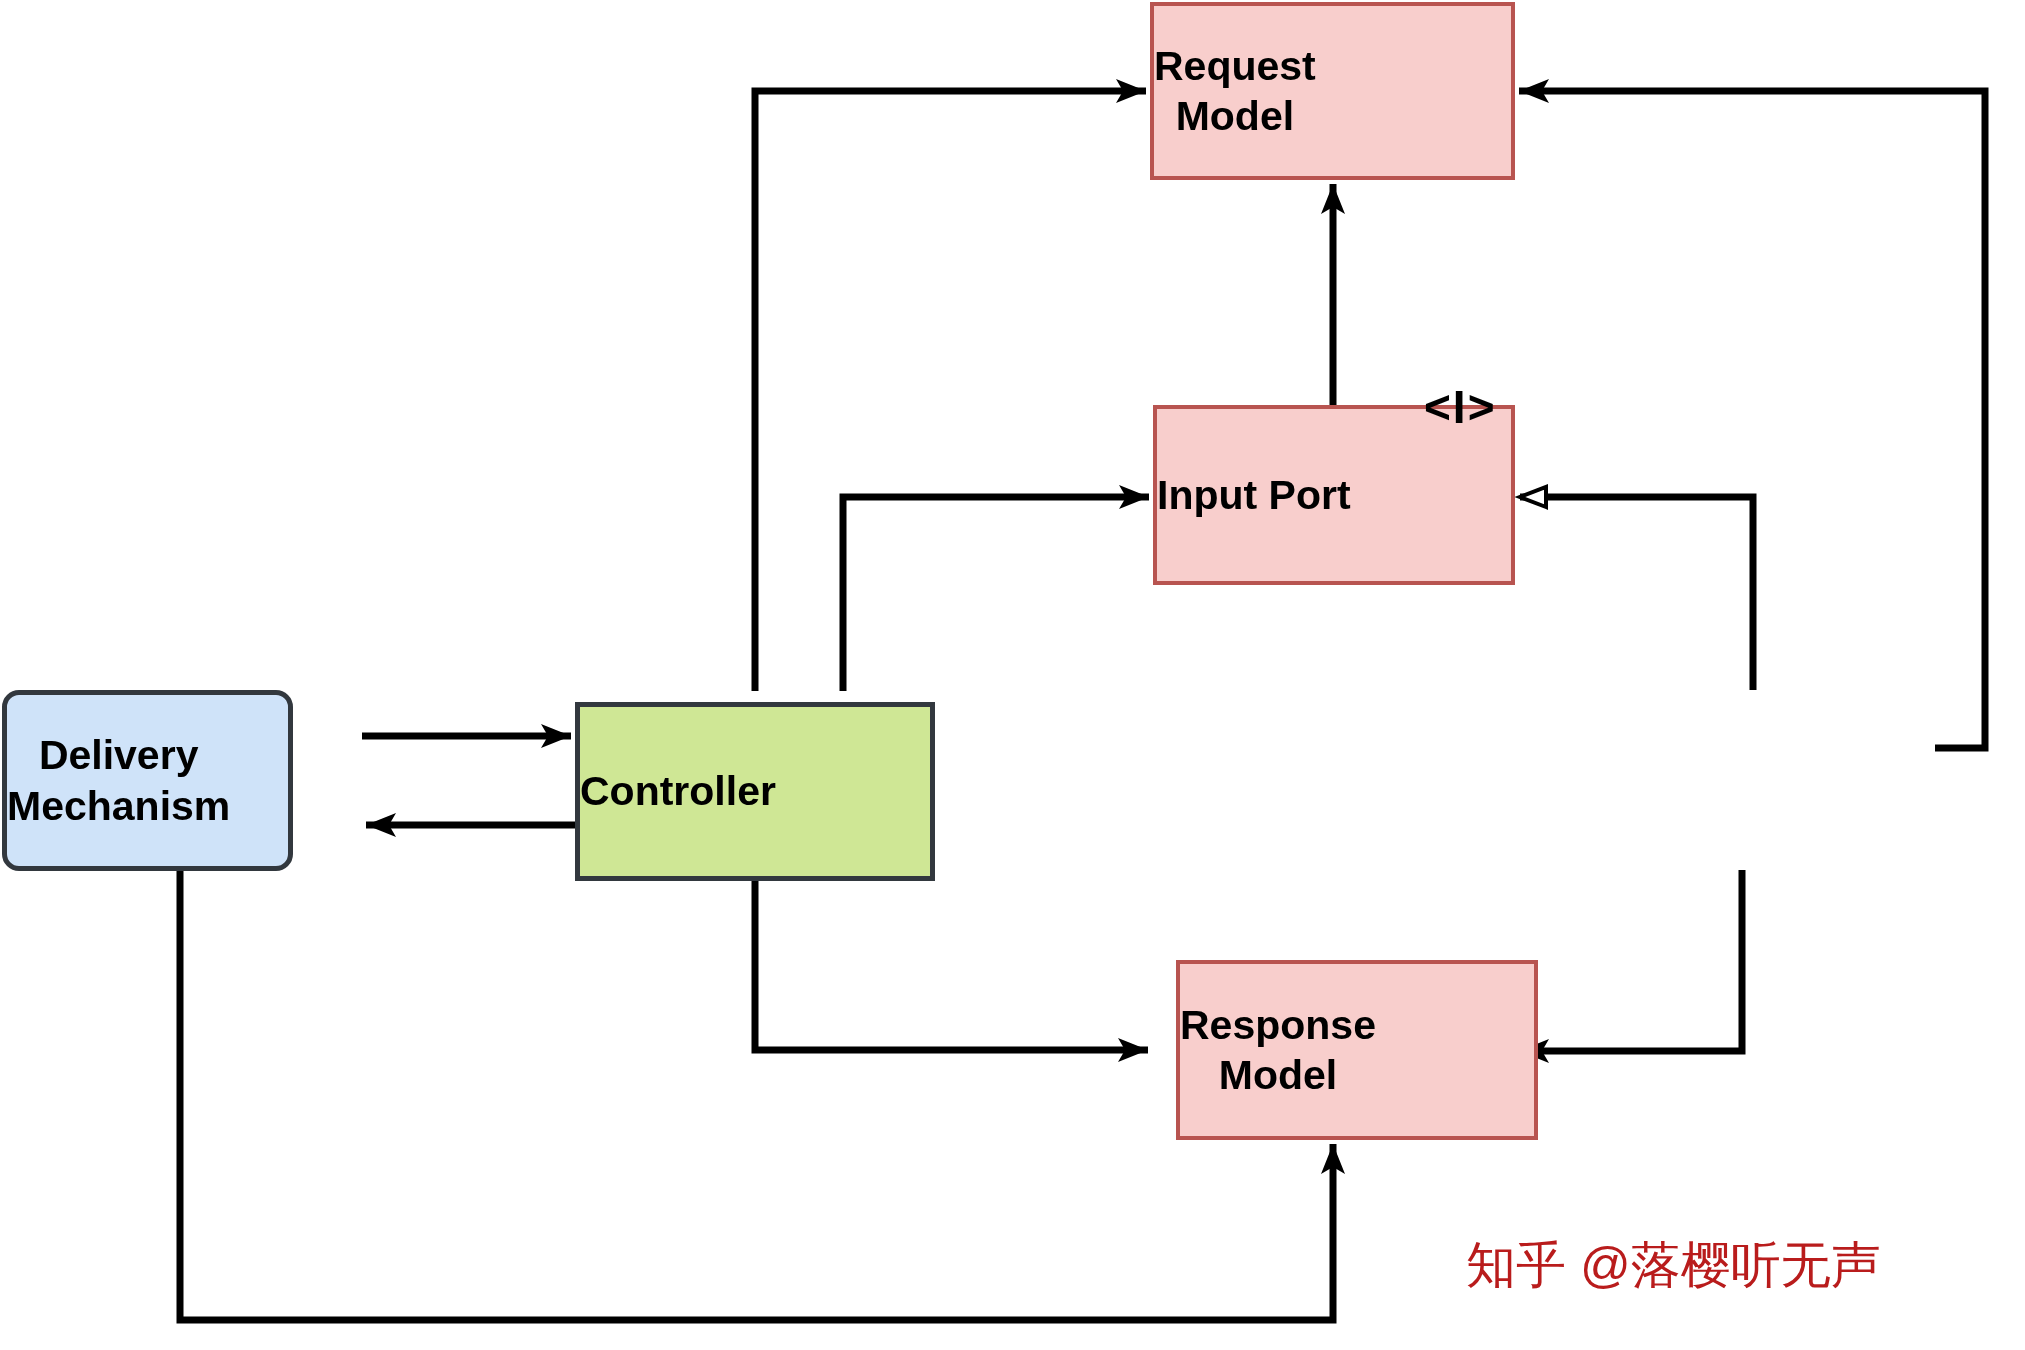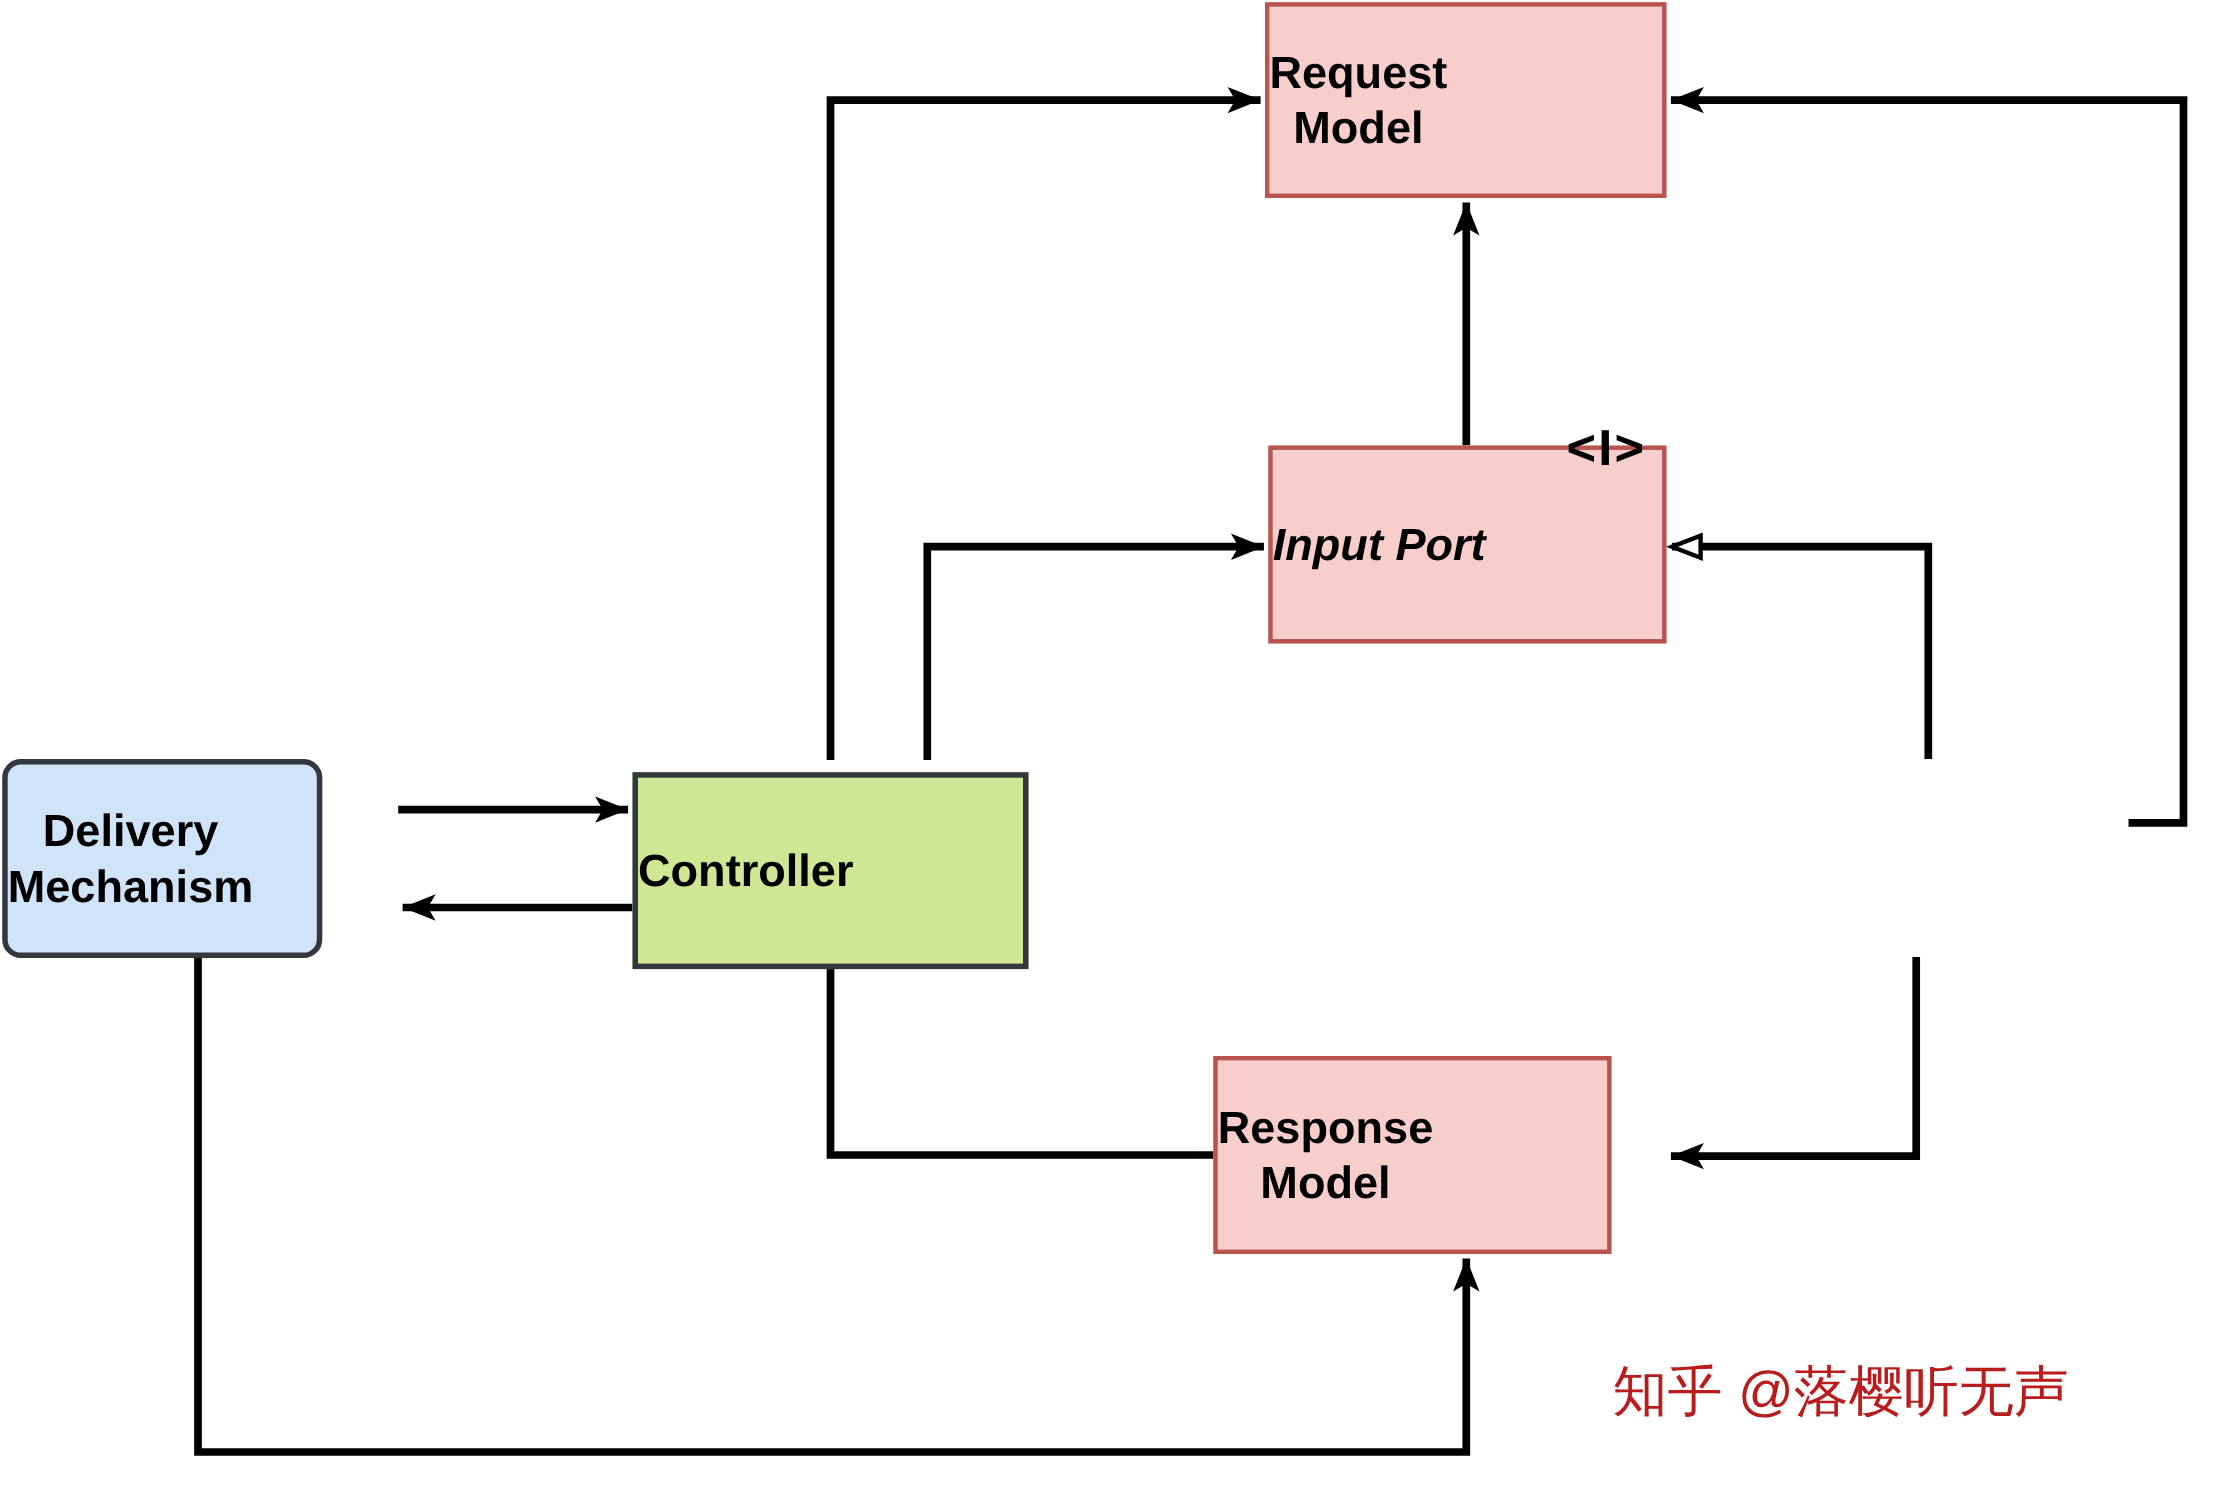--- a/index.html
+++ b/index.html
@@ -48,22 +48,22 @@
   }
   .node-blue {
     background: #cfe3f9;
     border: 5px solid #32383e;
   }
   .node-green {
     background: #cfe795;
     border: 5px solid #32383e;
   }
   #node-request-model     { left: 1150px; top: 2px;   width: 365px; height: 178px; }
-  #node-input-port        { left: 1153px; top: 405px; width: 362px; height: 180px; font-style: italic; }
-  #node-response-model    { left: 1103px; top: 960px; width: 362px; height: 180px; }
+  #node-input-port        { left: 1153px; top: 405px; width: 362px; height: 180px; }
+  #node-response-model    { left: 1176px; top: 960px; width: 362px; height: 180px; }
   #node-interactor        { left: 1572px; top: 690px; width: 363px; height: 180px; }
   #node-delivery-mechanism{ left: 2px;    top: 690px; width: 291px; height: 181px; border-radius: 17px; }
   #node-controller        { left: 575px;  top: 702px; width: 360px; height: 179px; }
   #stereotype {
     position: absolute;
     left: 1424px;
     top: 380px;
     z-index: 3;
     font-weight: bold;
     font-size: 46px;

